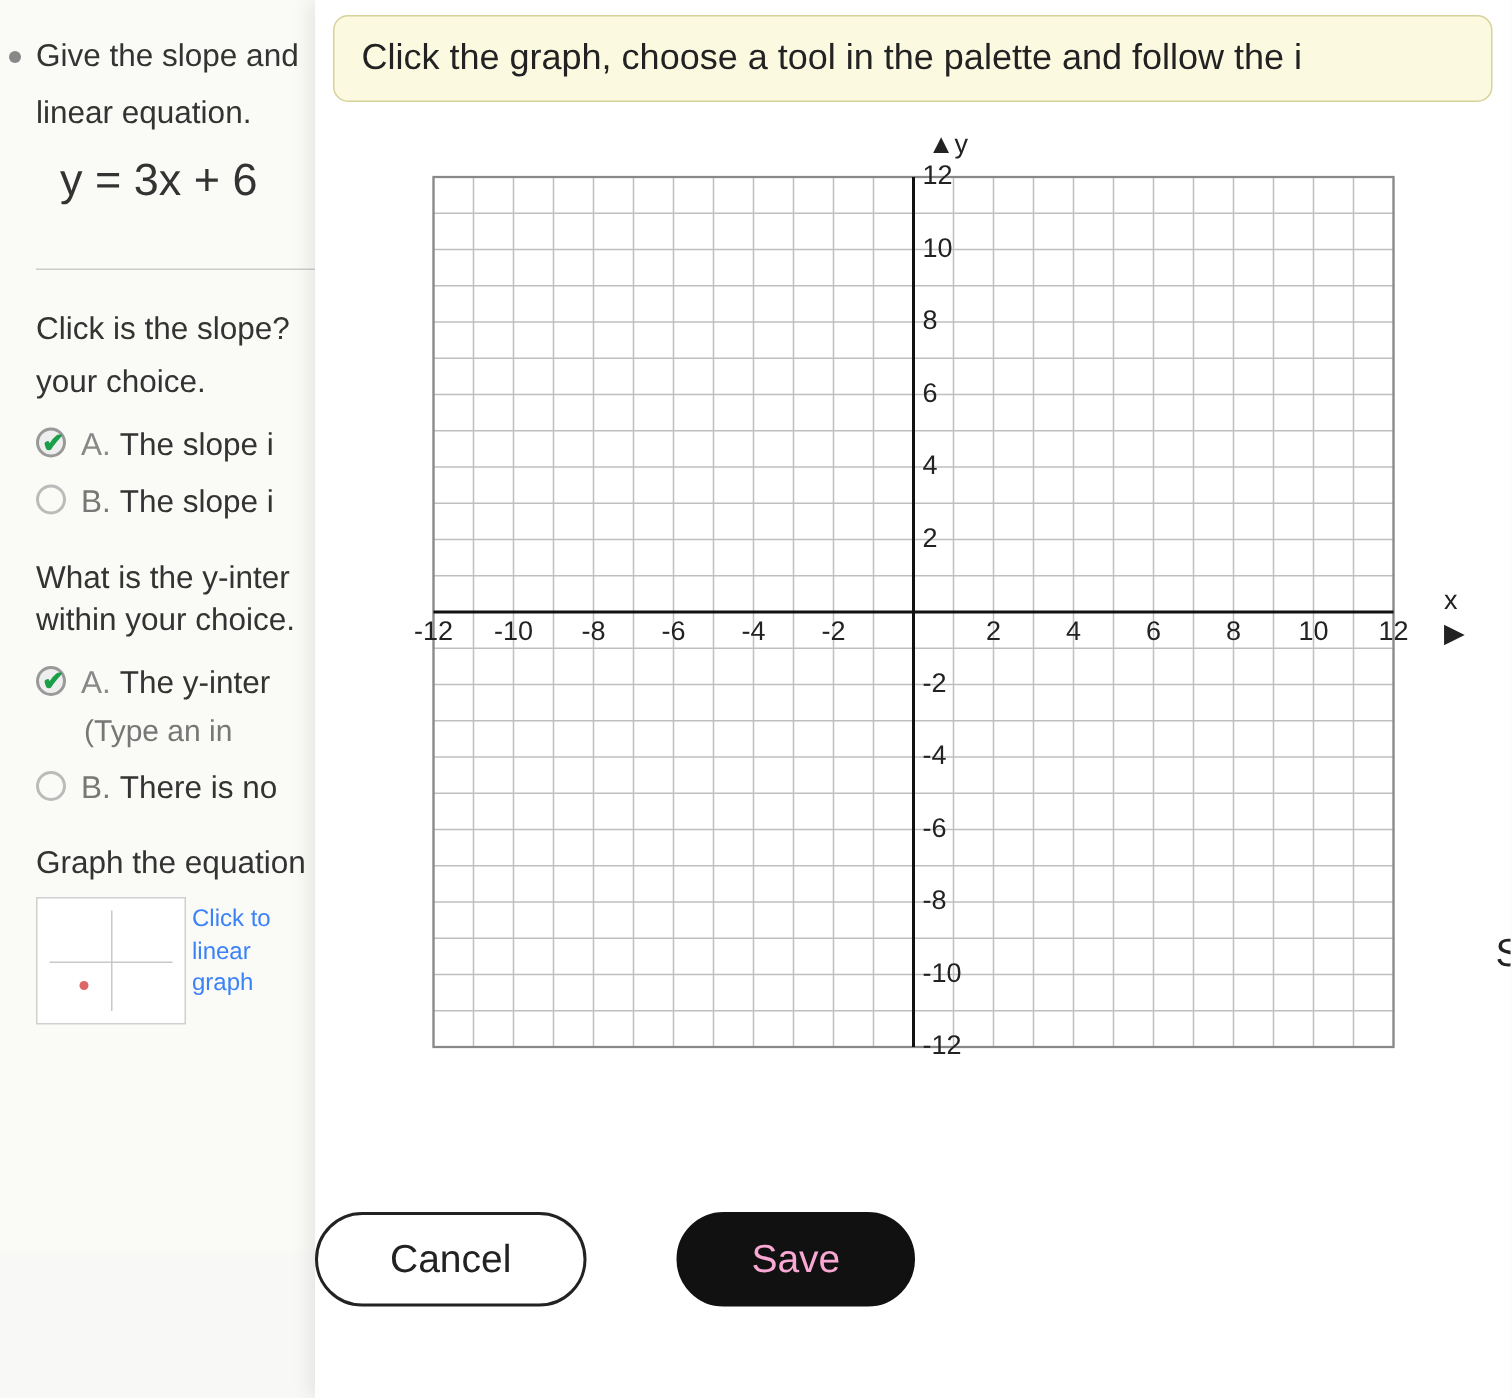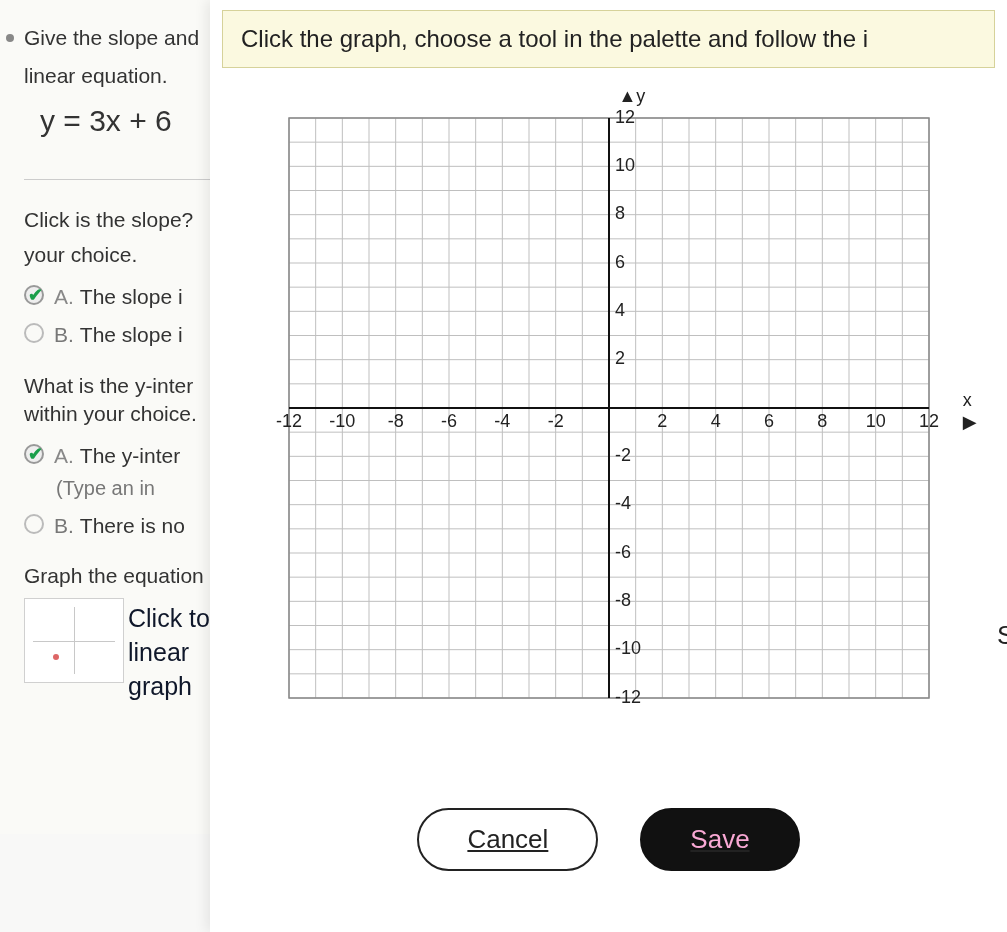--- a/index.html
+++ b/index.html
@@ -58,57 +58,56 @@
     display: inline-block; vertical-align: top;
   }
   .graph-thumb::before, .graph-thumb::after {
     content: ""; position: absolute; background: #c8c8c8;
   }
   .graph-thumb::before { left: 50%; top: 8px; bottom: 8px; width: 1px; }
   .graph-thumb::after { top: 50%; left: 8px; right: 8px; height: 1px; }
   .thumb-pt { position:absolute; width:6px; height:6px; border-radius:50%; background:#d66; left:28px; top:55px;}
   .thumb-text {
     display: inline-block; vertical-align: top;
-    margin-left: 4px; margin-top: 12px; font-size: 25px; color: #0f172a;
+    margin-left: 4px; margin-top: 12px; font-size: 16px; color: #3b82f6;
     line-height: 1.35;
   }
 
   
   .tool {
     position: absolute;
     left: 210px; top: 0;
     width: 797px; height: 932px;
     background: #fff;
     box-shadow: -4px 0 12px rgba(0,0,0,0.08);
   }
   .tool-header {
     background: #fbf9e0;
     border: 1px solid #d6d29a;
-    border-radius: 0;
+    border-radius: 10px;
     margin: 10px 12px;
     padding: 14px 18px;
     font-size: 24px;
     color: #222;
     white-space: nowrap;
     overflow: hidden;
   }
   .graph-wrap {
     position: relative;
     margin: 20px auto 0 auto;
     width: 700px; height: 640px;
   }
   svg.grid { display: block; }
   .axis-label-y { position: absolute; left: 360px; top: -2px; font-size: 18px; }
   .axis-label-x { position: absolute; right: -18px; top: 302px; font-size: 18px; }
   .arrow { font-size: 18px; }
 
   .btn-row {
-    display: flex; justify-content: center; gap: 42px;
+    display: flex; gap: 60px;
     margin-top: 80px;
-    text-decoration: underline;
   }
   .btn {
     font-size: 26px;
     padding: 14px 48px;
     border-radius: 40px;
     cursor: pointer;
     border: 2px solid #222;
   }
   .btn-cancel { background: #fff; color: #222; }
   .btn-save { background: #111; color: #f9a8d4; border-color: #111; }

